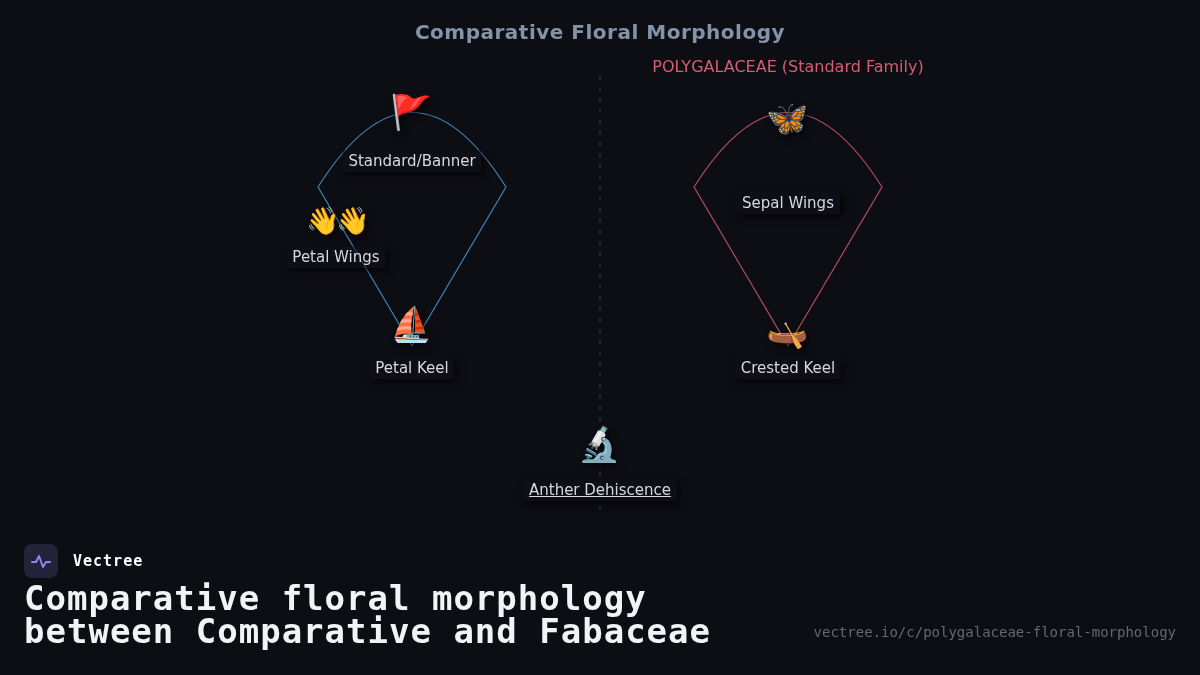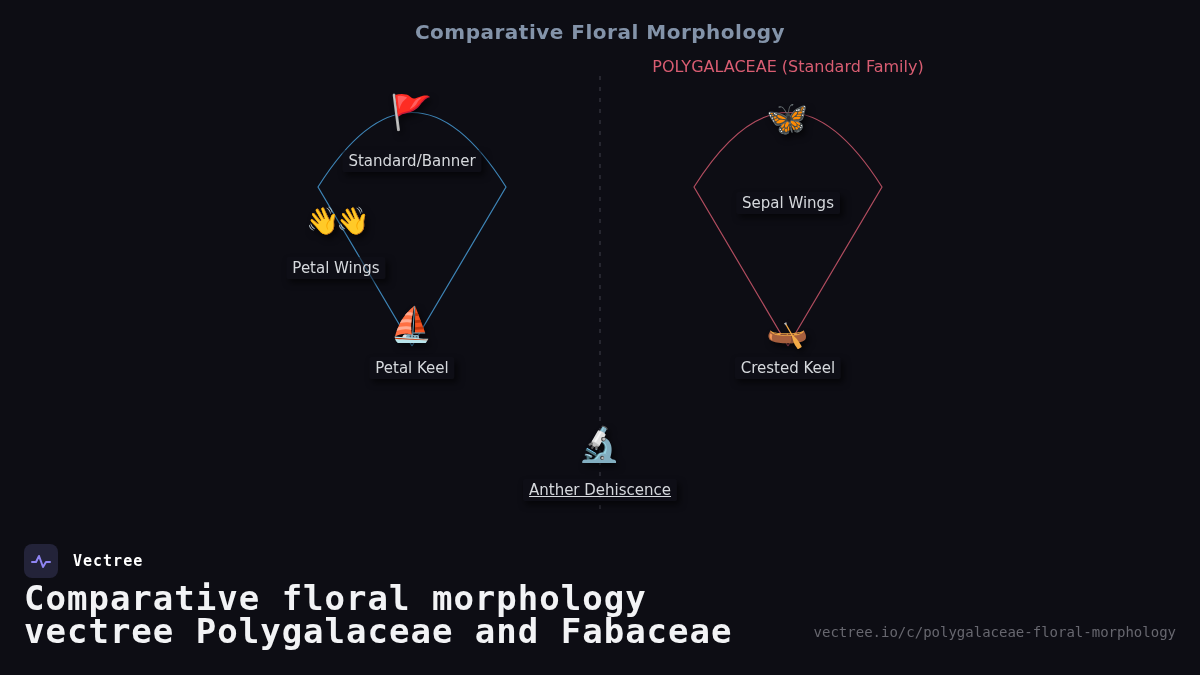--- a/index.html
+++ b/index.html
@@ -137,21 +137,21 @@
   <svg class="overlay" width="1200" height="675" viewBox="0 0 1200 675">
     <line class="divider" x1="600" y1="76" x2="600" y2="512"></line>
     <path class="fan fan-left" d="M412 346 L318 187 Q412 38 506 187 L412 346"></path>
     <path class="fan fan-right" d="M788 346 L694 187 Q788 38 882 187 L788 346"></path>
   </svg>
 
   <div class="node" style="left:412px; top:112px;">🚩</div>
   <div class="node-label" style="left:412px; top:161px;">Standard/Banner</div>
 
   <div class="node hands" style="left:336px; top:220px;">👋👋</div>
-  <div class="node-label" style="left:336px; top:268px;text-align:right;">Petal Wings</div>
+  <div class="node-label" style="left:336px; top:257px;text-align:right;">Petal Wings</div>
 
   <div class="node" style="left:412px; top:324px;">⛵</div>
   <div class="node-label" style="left:412px; top:368px;">Petal Keel</div>
 
   <div class="node" style="left:788px; top:118px;">🦋</div>
   <div class="node-label" style="left:788px; top:171px;margin-top:32px;">Sepal Wings</div>
 
   <div class="node" style="left:788px; top:330px;">🛶</div>
   <div class="node-label" style="left:788px; top:368px;">Crested Keel</div>
 
@@ -159,17 +159,17 @@
   <div class="node-label" style="left:600px; top:490px;text-decoration:underline;">Anther Dehiscence</div>
 
   <div class="logo">
     <svg width="24" height="24" viewBox="0 0 24 24">
       <polyline points="3,13 7,13 10,7 14,18 17,13 21,13" fill="none" stroke="var(--logo-stroke, #8f85f2)" stroke-width="2" stroke-linecap="round" stroke-linejoin="round"></polyline>
     </svg>
   </div>
   <div class="brand">Vectree</div>
   <div class="headline">
     <div>Comparative floral morphology</div>
-    <div>vectree Polygalaceae and Fabaceae</div>
+    <div>between Comparative and Fabaceae</div>
   </div>
   <div class="url">vectree.io/c/polygalaceae-floral-morphology</div>
 
 </div>
 
 </body></html>

